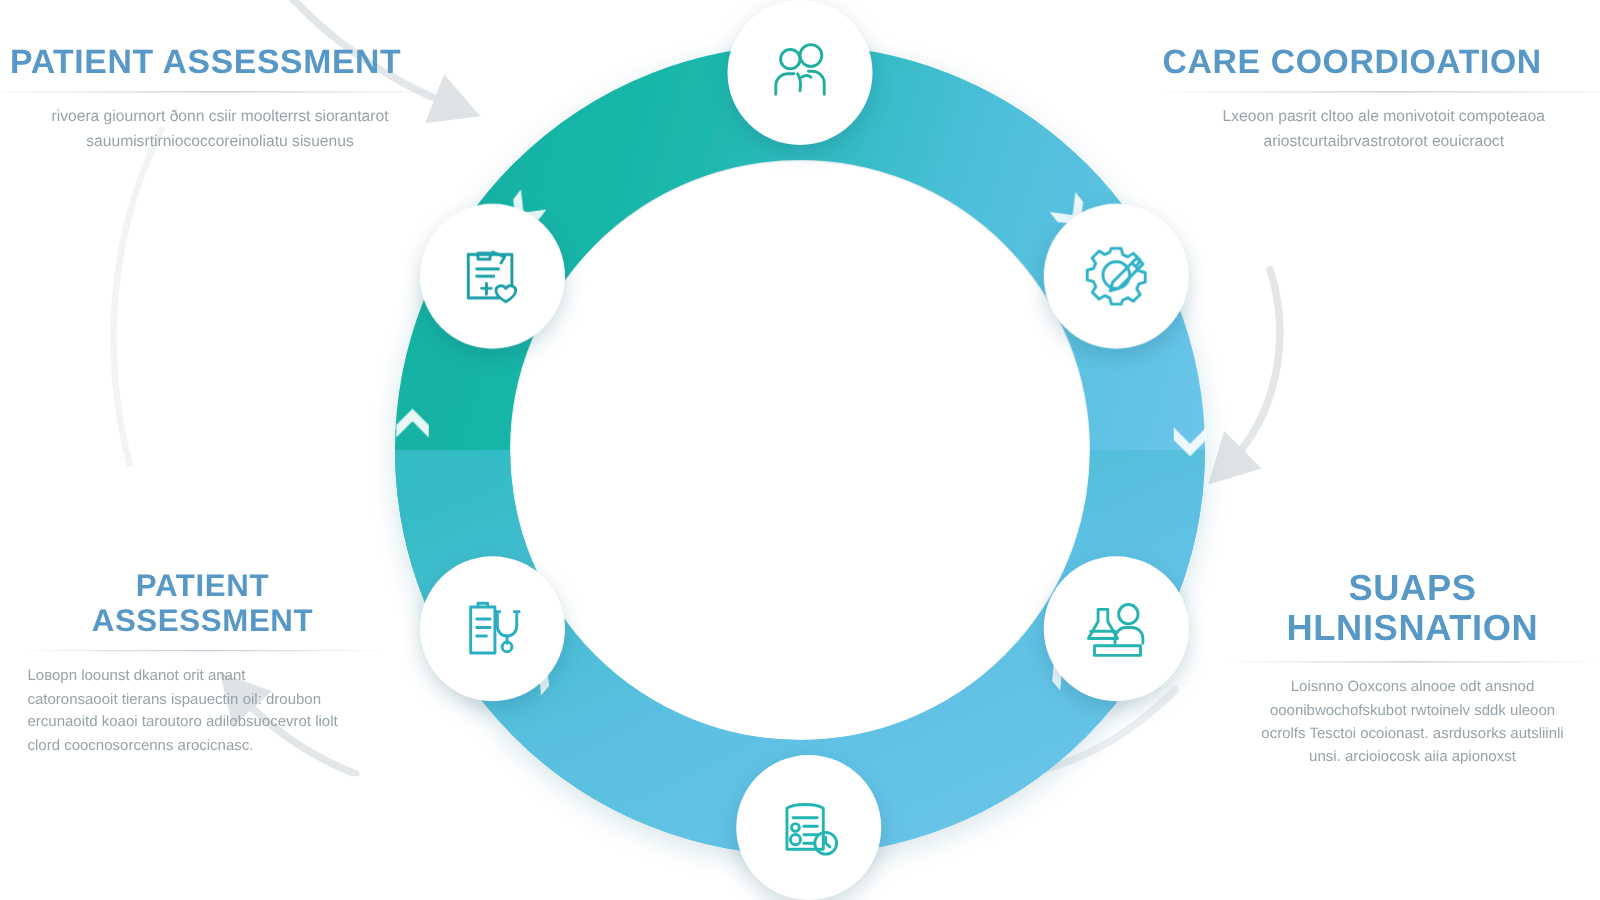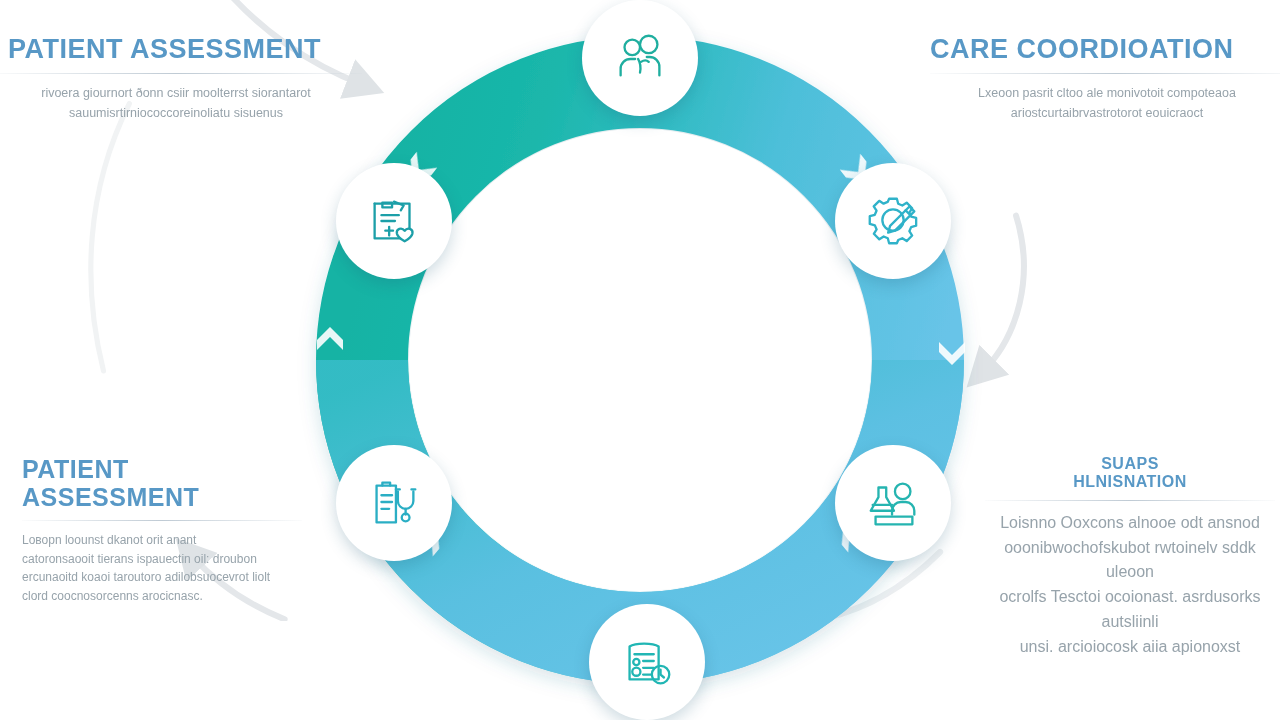--- a/index.html
+++ b/index.html
@@ -66,27 +66,27 @@
   .tl .ttl { font-size:27px; text-align:left; padding-left:18px; }
   .tl .body { text-align:center; }
 
   
   .tr { left:930px; top:34px; width:372px; }
   .tr .ttl { font-size:27px; text-align:left; }
   .tr .body { text-align:center; padding-right:18px; }
 
   
   .bl { left:22px; top:455px; width:280px; }
-  .bl .ttl { font-size:25px; text-align:left; }
+  .bl .ttl { font-size:25px; text-align:center; }
   .bl .body { text-align:left; font-size:12px; }
 
   
   .br { left:985px; top:455px; width:290px; }
-  .br .ttl { font-size:16px; text-align:center; }
-  .br .body { text-align:center; font-size:16px; }
+  .br .ttl { font-size:29px; text-align:center; }
+  .br .body { text-align:center; font-size:12px; }
 </style>
 </head>
 <body>
 
 <div id="stage">
 
   <svg class="outer-arcs" viewBox="0 0 1280 720">
     <defs>
       <marker id="grayhead" markerWidth="7" markerHeight="7" refX="2.6" refY="3.5" orient="auto">
         <path d="M0,0 L6.5,3.5 L0,7 Z" fill="#dfe3e6"></path>

